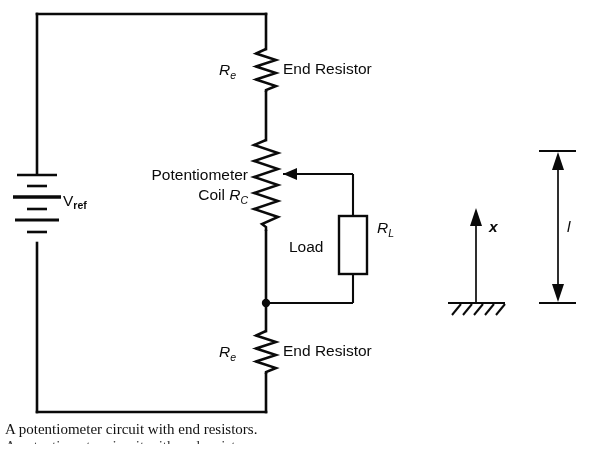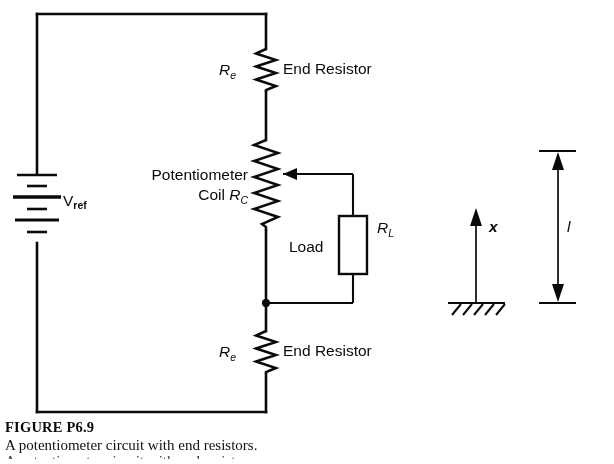--- a/index.html
+++ b/index.html
@@ -212,18 +212,17 @@
       <line class="hatch" x1="539" y1="303" x2="576" y2="303" stroke-width="3.0"></line>
       <line class="dim" x1="558" y1="158" x2="558" y2="296"></line>
       <polygon class="arrowhead" points="558,152 552,170 564,170"></polygon>
       <polygon class="arrowhead" points="558,302 552,284 564,284"></polygon>
     </g>
     <text class="lbl-italic" x="567" y="232" font-size="16">l</text>
 
   </svg>
 
   <div id="caption">
-    <div class="cap-title">FIGURE P6.9</div>
     <div class="cap-text">A potentiometer circuit with end resistors.</div>
     <div class="cap-clip">A potentiometer circuit with end resistors.</div>
   </div>
 
 </div>
 
 </body></html>

